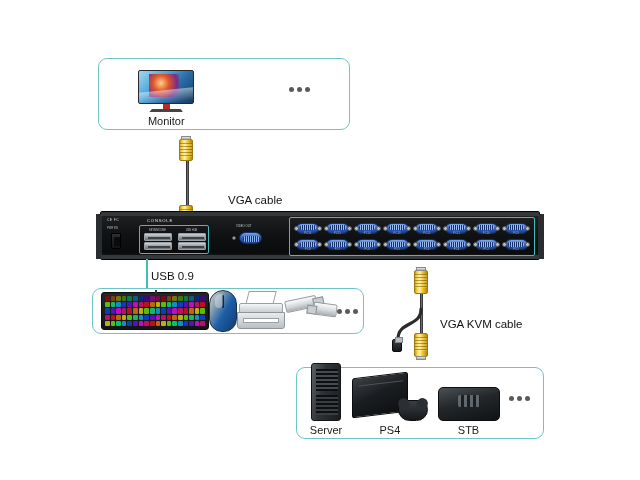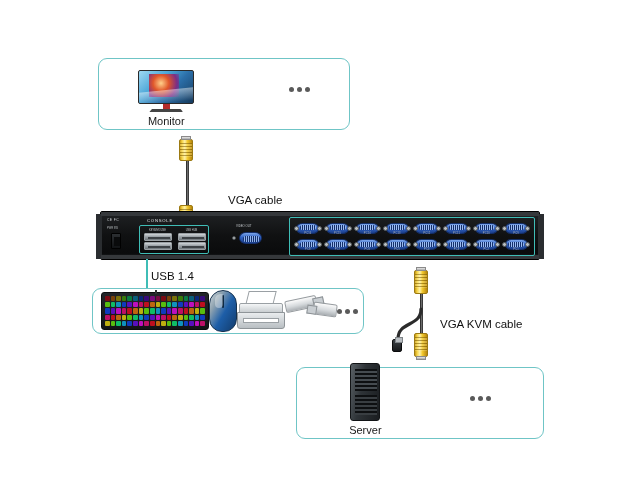--- a/index.html
+++ b/index.html
@@ -421,21 +421,21 @@
             <span class="scr l"></span>
             <span class="vga"></span>
             <span class="scr r"></span>
             <span class="pl">PC1</span>
           </div>
         </div>
     </div>
   </div>
 
   <div class="guide v" style="left:146px; top:259px; height:30px;"></div>
-  <div class="lbl" style="left:151px; top:270px;">USB 1.4</div>
+  <div class="lbl" style="left:151px; top:270px;">USB 0.9</div>
 
   <div class="group-box" style="left:92px; top:288px; width:272px; height:46px;">
     <div class="group-inner" style="align-items:center; padding:3px 8px;">
       <div class="dev">
         <div class="dev-art">
           <div class="kbd" id="kbd">
               <div class="kbd-row">
                 <span style="background: rgb(123, 10, 19);"></span>
                 <span style="background: rgb(123, 66, 10);"></span>
                 <span style="background: rgb(123, 113, 10);"></span>
@@ -588,20 +588,35 @@
   <div class="lbl" style="left:440px; top:318px;">VGA KVM cable</div>
 
   <div class="group-box" style="left:296px; top:367px; width:248px; height:72px;">
     <div class="group-inner" style="padding-bottom:2px;">
       <div class="dev">
         <div class="dev-art">
             <div class="server"></div>
           </div>
         <div class="dev-label">Server</div>
       </div>
+      <div class="dev">
+        <div class="dev-art">
+          <div class="ps4wrap">
+              <div class="ps4"></div>
+              <div class="pad"></div>
+            </div>
+        </div>
+        <div class="dev-label">PS4</div>
+      </div>
+      <div class="dev">
+        <div class="dev-art">
+            <div class="stb"></div>
+          </div>
+        <div class="dev-label">STB</div>
+      </div>
       <div class="ellipsis">
           <i></i>
           <i></i>
           <i></i>
         </div>
     </div>
   </div>
 
 </div>
 

